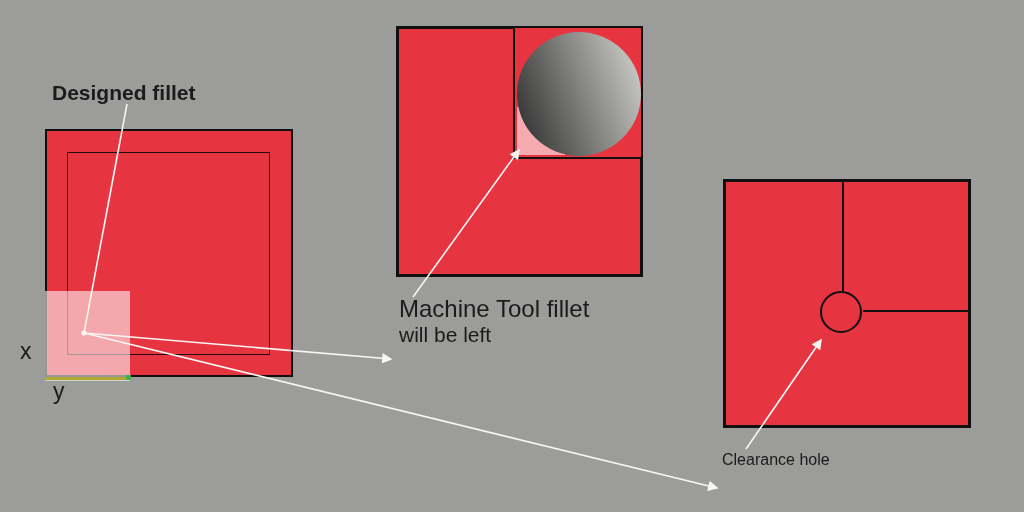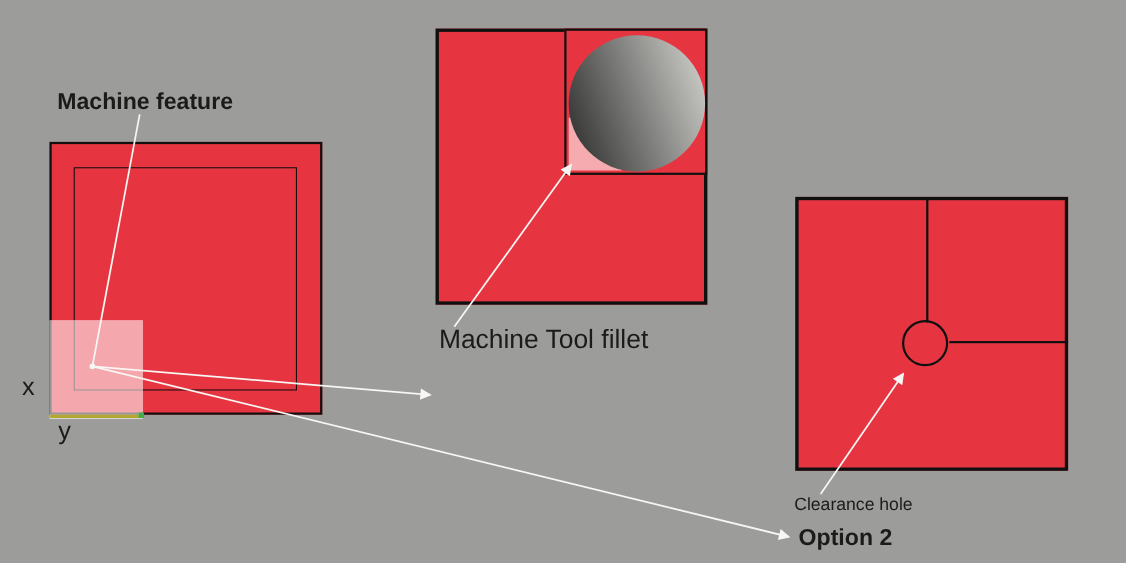--- a/index.html
+++ b/index.html
@@ -90,22 +90,22 @@
       </marker>
     </defs>
     <line class="leader" x1="127" y1="104" x2="84" y2="333"></line>
     <line class="leader" x1="84" y1="333" x2="391" y2="359" marker-end="url(#arrow)"></line>
     <line class="leader" x1="84" y1="333" x2="717" y2="488" marker-end="url(#arrow)"></line>
     <line class="leader" x1="413" y1="297" x2="519" y2="150" marker-end="url(#arrow)"></line>
     <line class="leader" x1="746" y1="449" x2="821" y2="340" marker-end="url(#arrow)"></line>
     <circle class="leader-dot" cx="84" cy="333" r="2.6"></circle>
   </svg>
 
-  <div class="lbl lbl-bold lbl-designed">Machine feature</div>
+  <div class="lbl lbl-bold lbl-designed">Designed fillet</div>
   <div class="lbl lbl-x">x</div>
   <div class="lbl lbl-y">y</div>
 
   <div class="lbl lbl-mtf1">Machine Tool fillet</div>
+  <div class="lbl lbl-mtf2">will be left</div>
 
   <div class="lbl lbl-clr">Clearance hole</div>
-  <div class="lbl lbl-bold lbl-opt2">Option 2</div>
 
 </div>
 
 </body></html>

